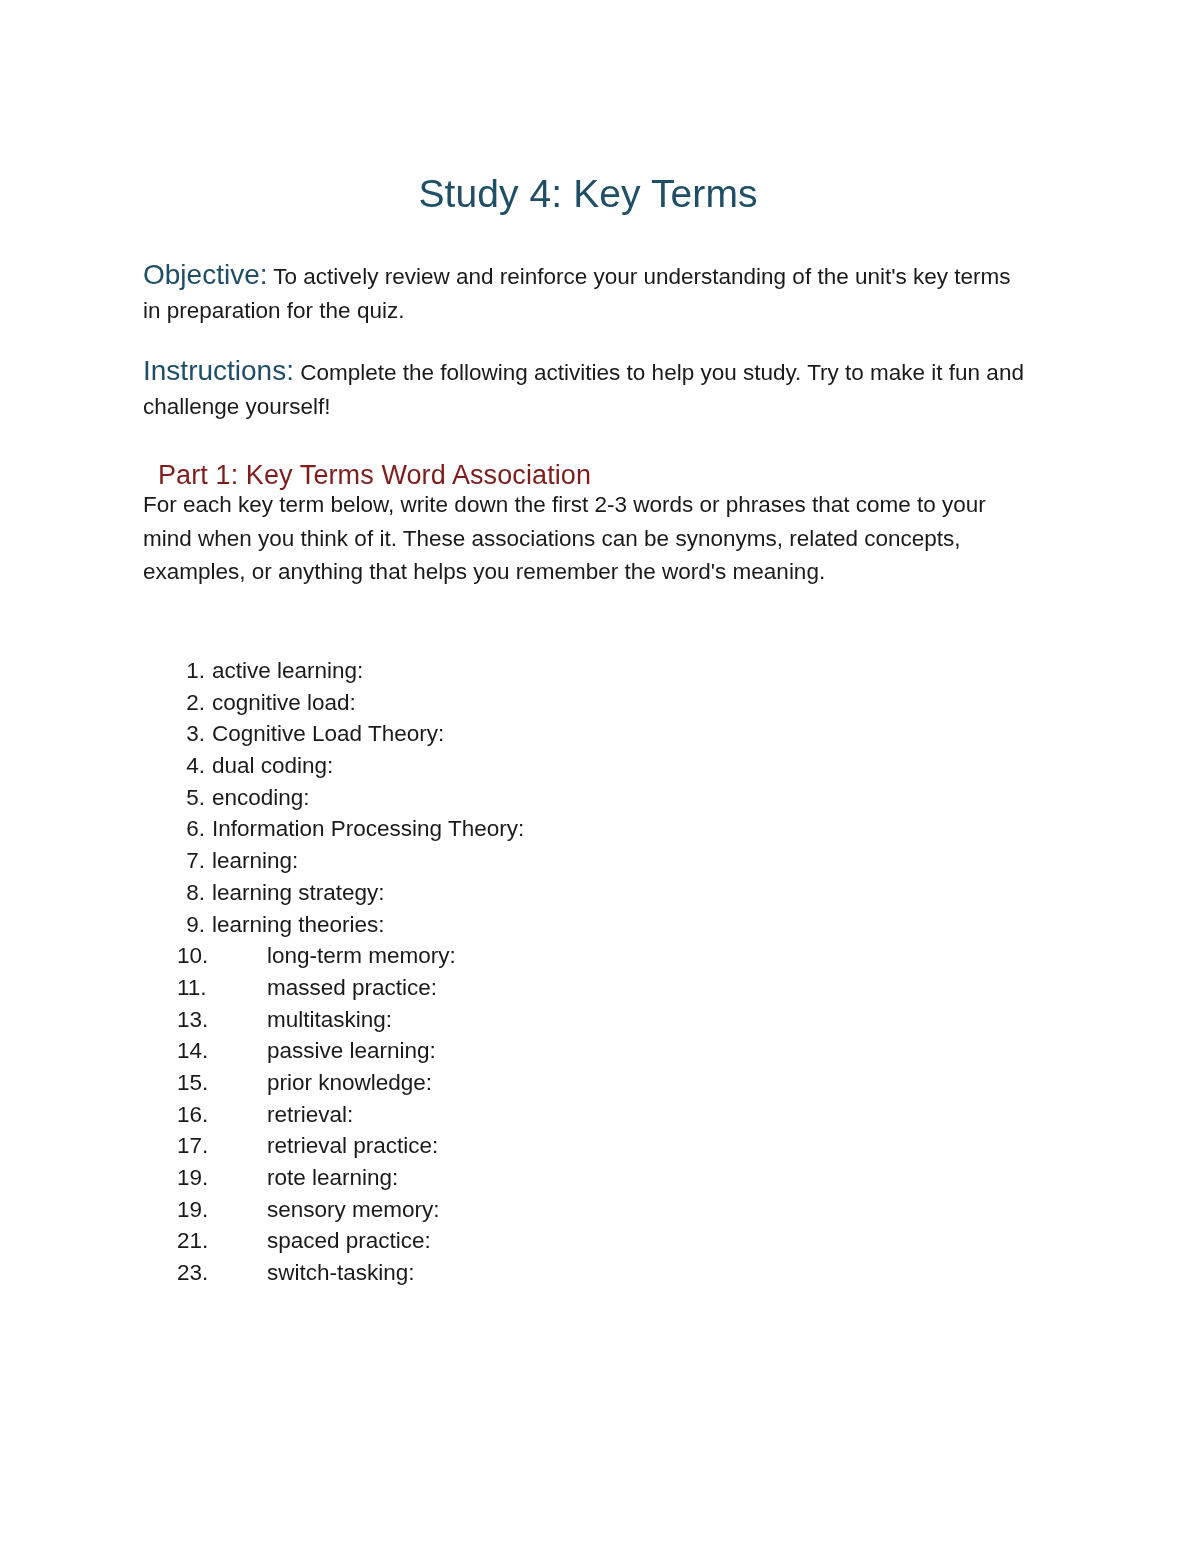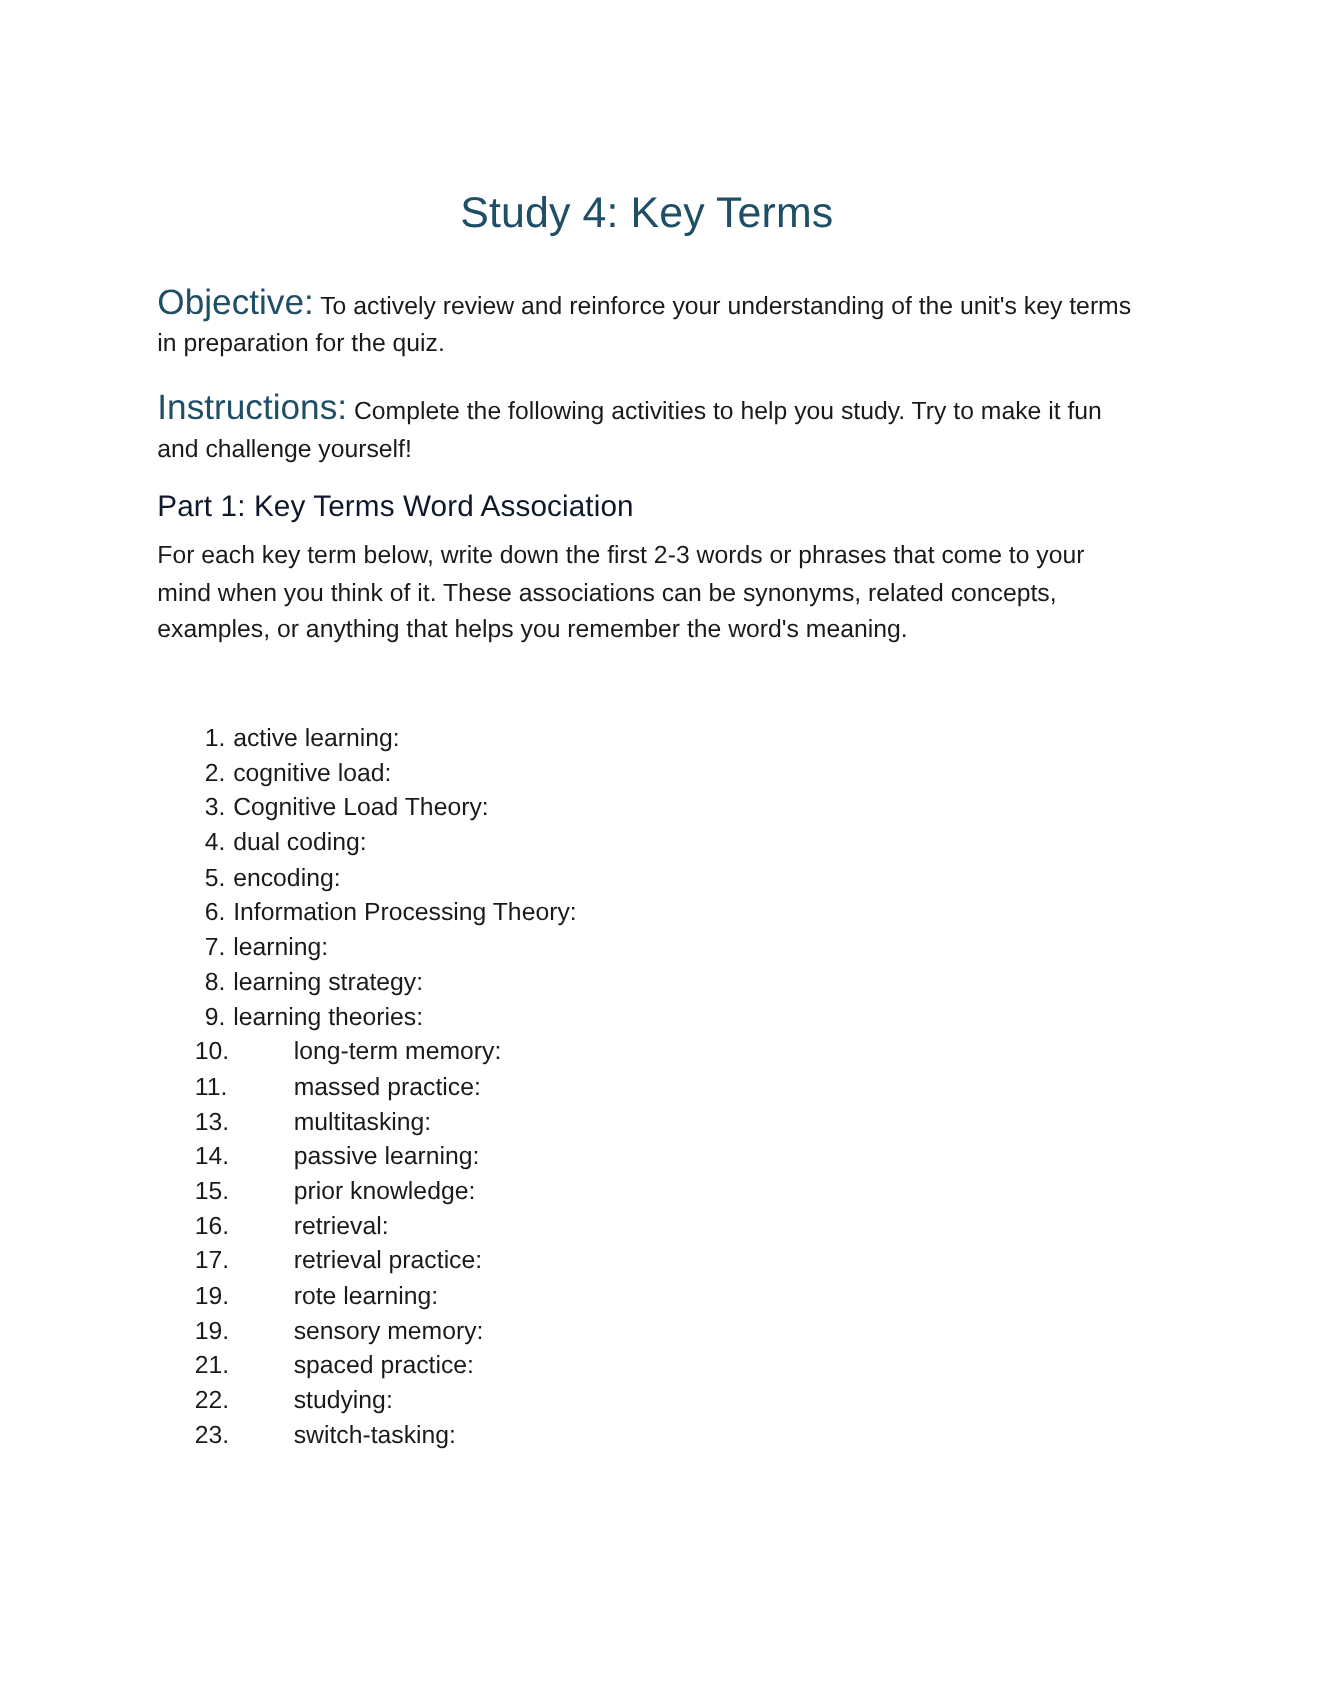--- a/index.html
+++ b/index.html
@@ -52,40 +52,40 @@
     position: absolute;
     left: 0;
     width: 890px;
     font-size: 22.5px;
     line-height: 33.5px;
     color: #1a1a1a;
     margin: 0;
   }
 
   .lead {
-    font-size: 32px;
+    font-size: 28px;
     color: #1F4E67;
     line-height: 33.5px;
   }
 
   .para-objective { top: 258px; }
   .para-instructions { top: 354px; }
 
   
   .section-heading {
     position: absolute;
     left: 0;
     top: 444px;
     width: 890px;
-    margin: 0;
+    margin: 15px;
     padding: 0;
     font-size: 27px;
     font-weight: normal;
     line-height: 33px;
-    color: #0f172a;
+    color: #7f1d1d;
     letter-spacing: 0.1px;
   }
 
   .para-directions {
     top: 488px;
   }
 
   
   .term-list {
     position: absolute;
@@ -228,23 +228,19 @@
         </li>
         <li class="term-item wide">
           <span class="term-num">19.</span>
           <span class="term-label">sensory memory:</span>
         </li>
         <li class="term-item wide">
           <span class="term-num">21.</span>
           <span class="term-label">spaced practice:</span>
         </li>
         <li class="term-item wide">
-          <span class="term-num">22.</span>
-          <span class="term-label">studying:</span>
-        </li>
-        <li class="term-item wide">
           <span class="term-num">23.</span>
           <span class="term-label">switch-tasking:</span>
         </li>
       </ol>
 
   </div>
 </div>
 
 </body></html>

